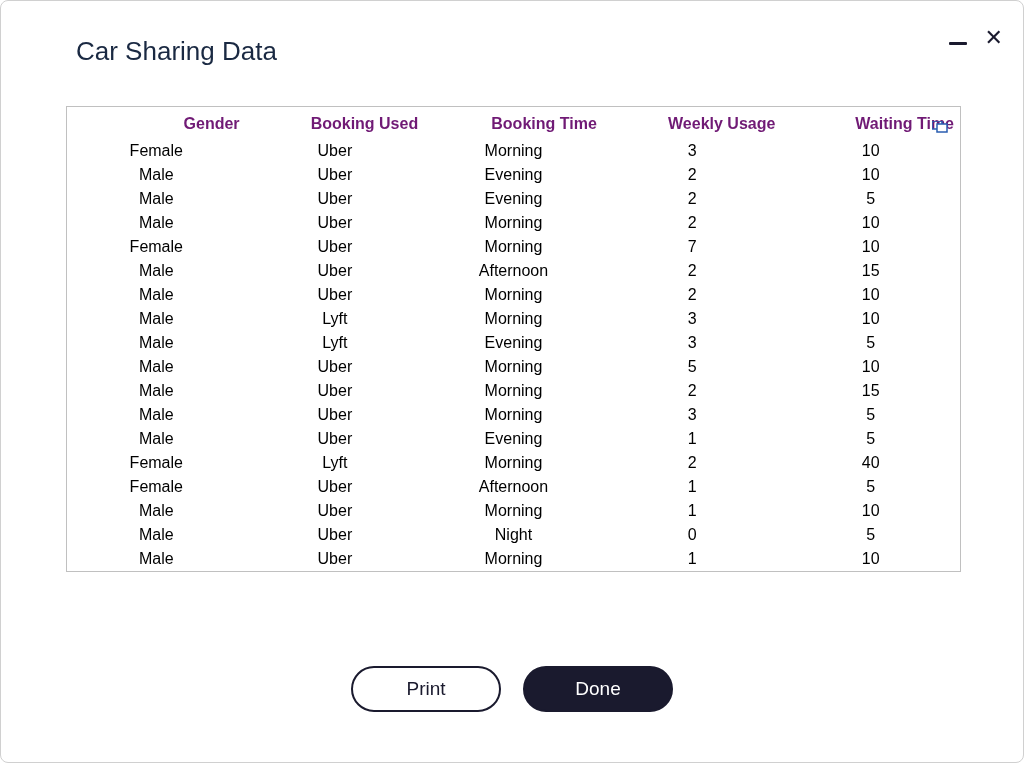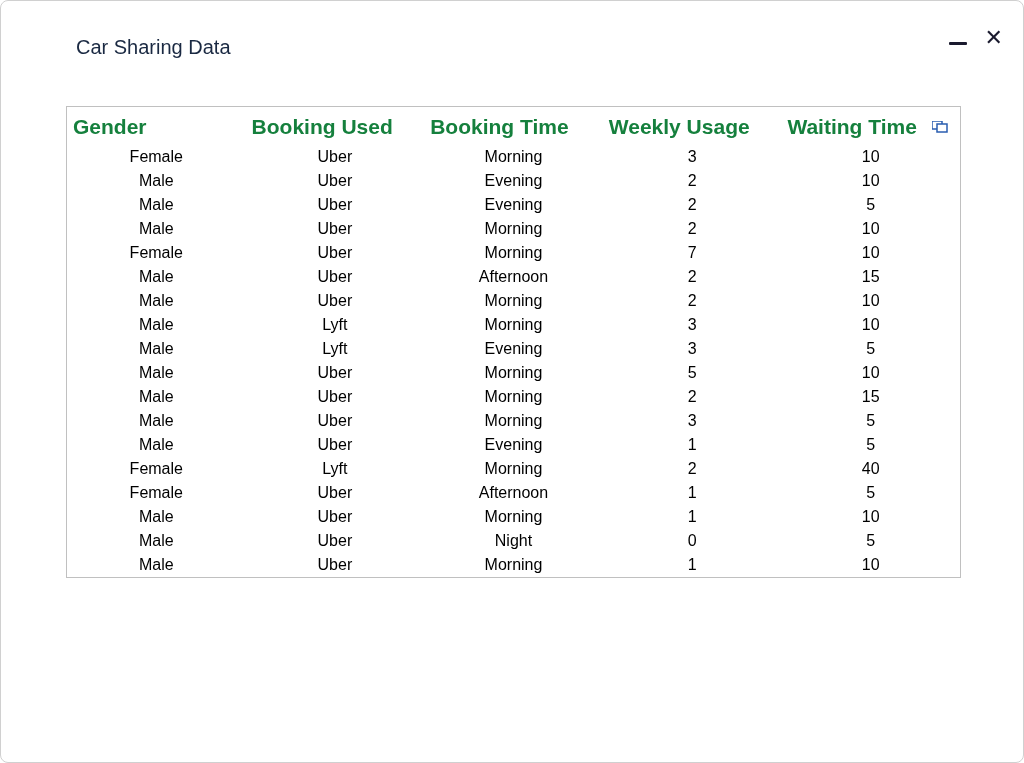--- a/index.html
+++ b/index.html
@@ -38,43 +38,43 @@
       font-size: 22px;
       color: #1a1a2e;
       cursor: pointer;
       line-height: 1;
       font-weight: 400;
     }
     .title {
       position: absolute;
       top: 35px;
       left: 75px;
-      font-size: 20px;
+      font-size: 26px;
       color: #1a2942;
       font-weight: 400;
     }
     .table-container {
       position: absolute;
       top: 105px;
       left: 65px;
       width: 895px;
       border: 1px solid #c0c0c0;
       background: #ffffff;
     }
     .data-table {
       width: 100%;
       border-collapse: collapse;
       table-layout: fixed;
     }
     .data-table th {
-      text-align: left;
+      text-align: right;
       font-weight: bold;
-      font-size: 21px;
+      font-size: 16px;
       padding: 8px 6px 6px 6px;
-      color: #15803d;
+      color: #701a75;
     }
     .data-table td {
       text-align: center;
       font-size: 16px;
       padding: 3px 6px;
       color: #000000;
     }
     .data-table col.c1 { width: 20%; }
     .data-table col.c2 { width: 20%; }
     .data-table col.c3 { width: 20%; }
@@ -277,14 +277,18 @@
             <td>Male</td>
             <td>Uber</td>
             <td>Morning</td>
             <td>1</td>
             <td>10</td>
           </tr>
         </tbody>
     </table>
   </div>
 
+  <div class="footer-buttons">
+    <div class="btn btn-outline">Print</div>
+    <div class="btn btn-solid">Done</div>
+  </div>
 
 </div>
 
 </body></html>

